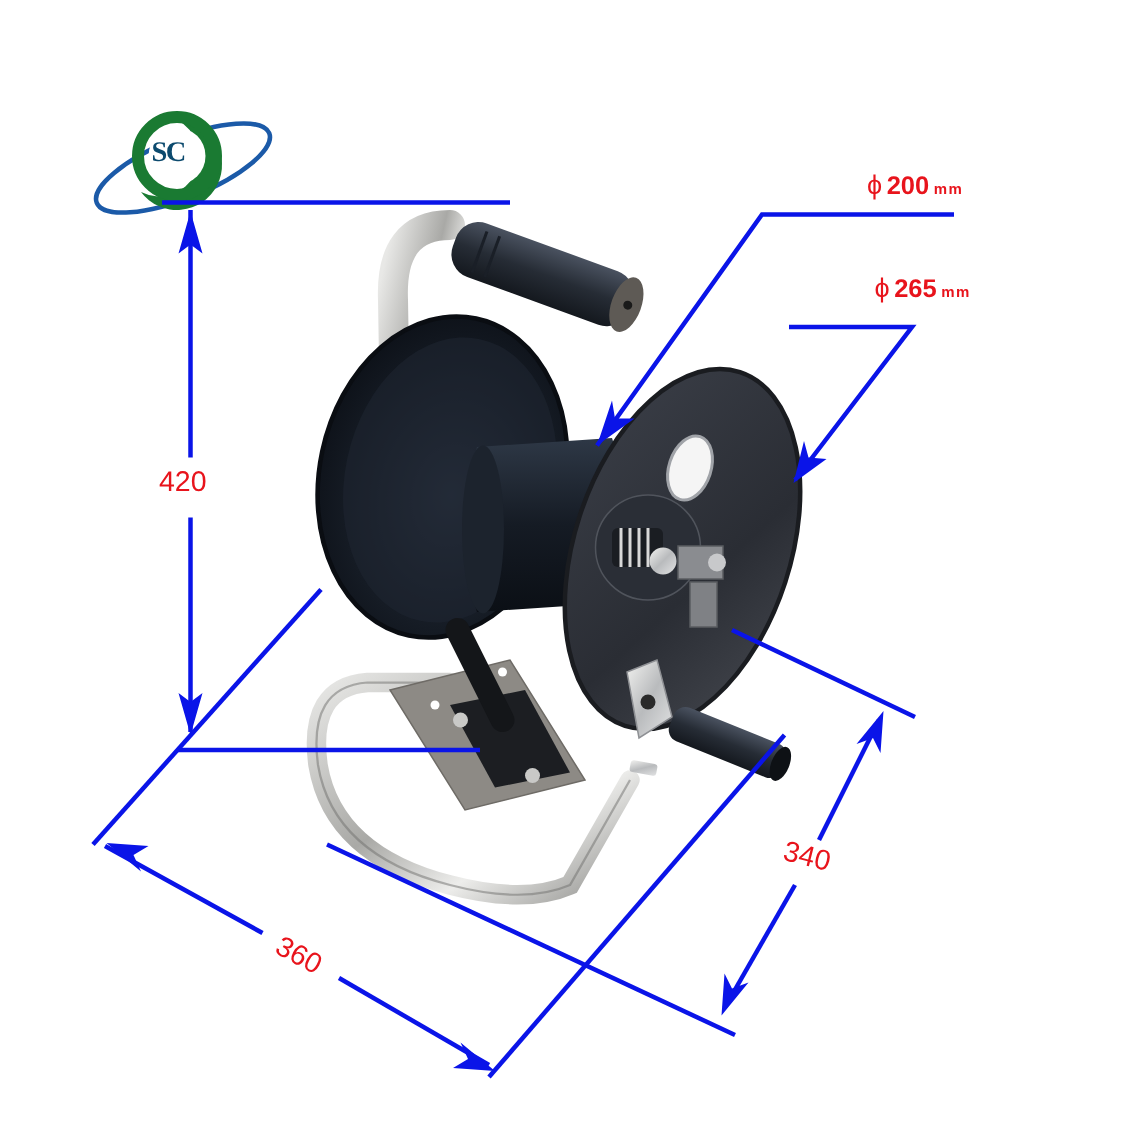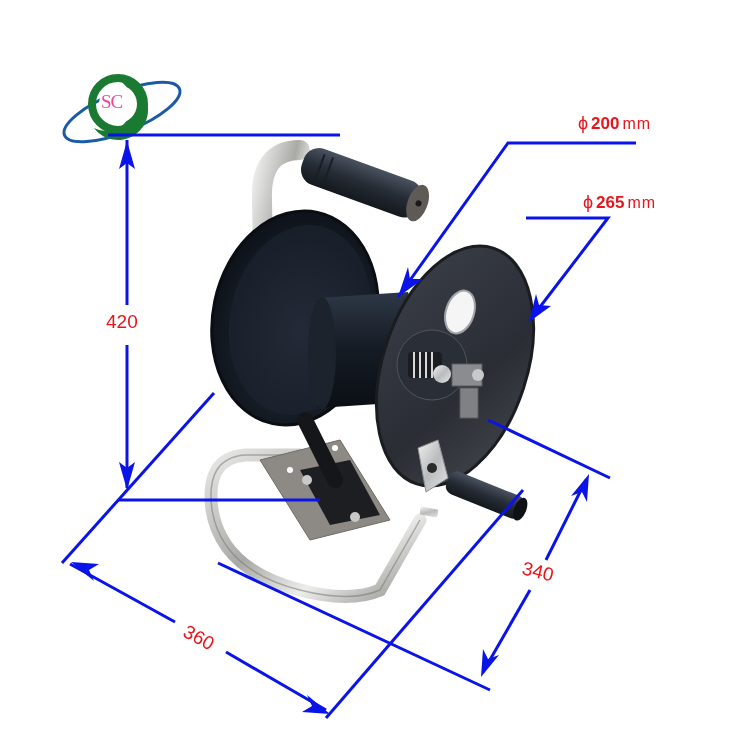--- a/index.html
+++ b/index.html
@@ -2,27 +2,27 @@
 <html><head>
   <meta charset="utf-8">
   <style>
     html, body { margin: 0; padding: 0; background: #ffffff; }
     body { width: 750px; height: 750px; position: relative; overflow: hidden; font-family: "Liberation Sans", sans-serif; }
     #stage { position: absolute; left: 0; top: 0; width: 750px; height: 750px; }
     .dim-label { position: absolute; color: #e8141c; font-family: "Liberation Sans", sans-serif; white-space: nowrap; line-height: 1; }
     .dim-label.big { font-size: 19px; }
     .phi-label { font-weight: bold; font-size: 17px; }
     .phi-label .phi { font-weight: normal; font-size: 18px; margin-right: 3px; }
-    .phi-label .unit { font-weight: normal; font-size: 16px; margin-left: 3px; letter-spacing: 1px; }
+    .phi-label .unit { font-weight: bold; font-size: 10px; margin-left: 3px; letter-spacing: 1px; }
     #lbl-420 { left: 106px; top: 312px; }
     #lbl-360 { left: 183px; top: 628px; transform: rotate(28deg); transform-origin: center; }
     #lbl-340 { left: 522px; top: 562px; transform: rotate(14deg); transform-origin: center; }
     #lbl-phi100 { left: 578px; top: 114px; }
-    #lbl-phi265 { left: 583px; top: 193px; }
-    .logo-text { position: absolute; left: 101px; top: 91px; font-family: "Liberation Serif", serif; font-weight: normal; font-size: 19px; color: #ec4899; letter-spacing: -1px; }
+    #lbl-phi265 { left: 583px; top: 183px; }
+    .logo-text { position: absolute; left: 101px; top: 91px; font-family: "Liberation Serif", serif; font-weight: bold; font-size: 19px; color: #0c4a6e; letter-spacing: -1px; }
   </style>
 </head>
 <body>
 
 <svg id="stage" viewBox="0 0 750 750" xmlns="http://www.w3.org/2000/svg">
   <defs>
     <linearGradient id="steel" x1="0" y1="0" x2="1" y2="1">
       <stop offset="0" stop-color="#e8e8e6"></stop>
       <stop offset="0.45" stop-color="#a9a9a6"></stop>
       <stop offset="0.7" stop-color="#ededeb"></stop>

